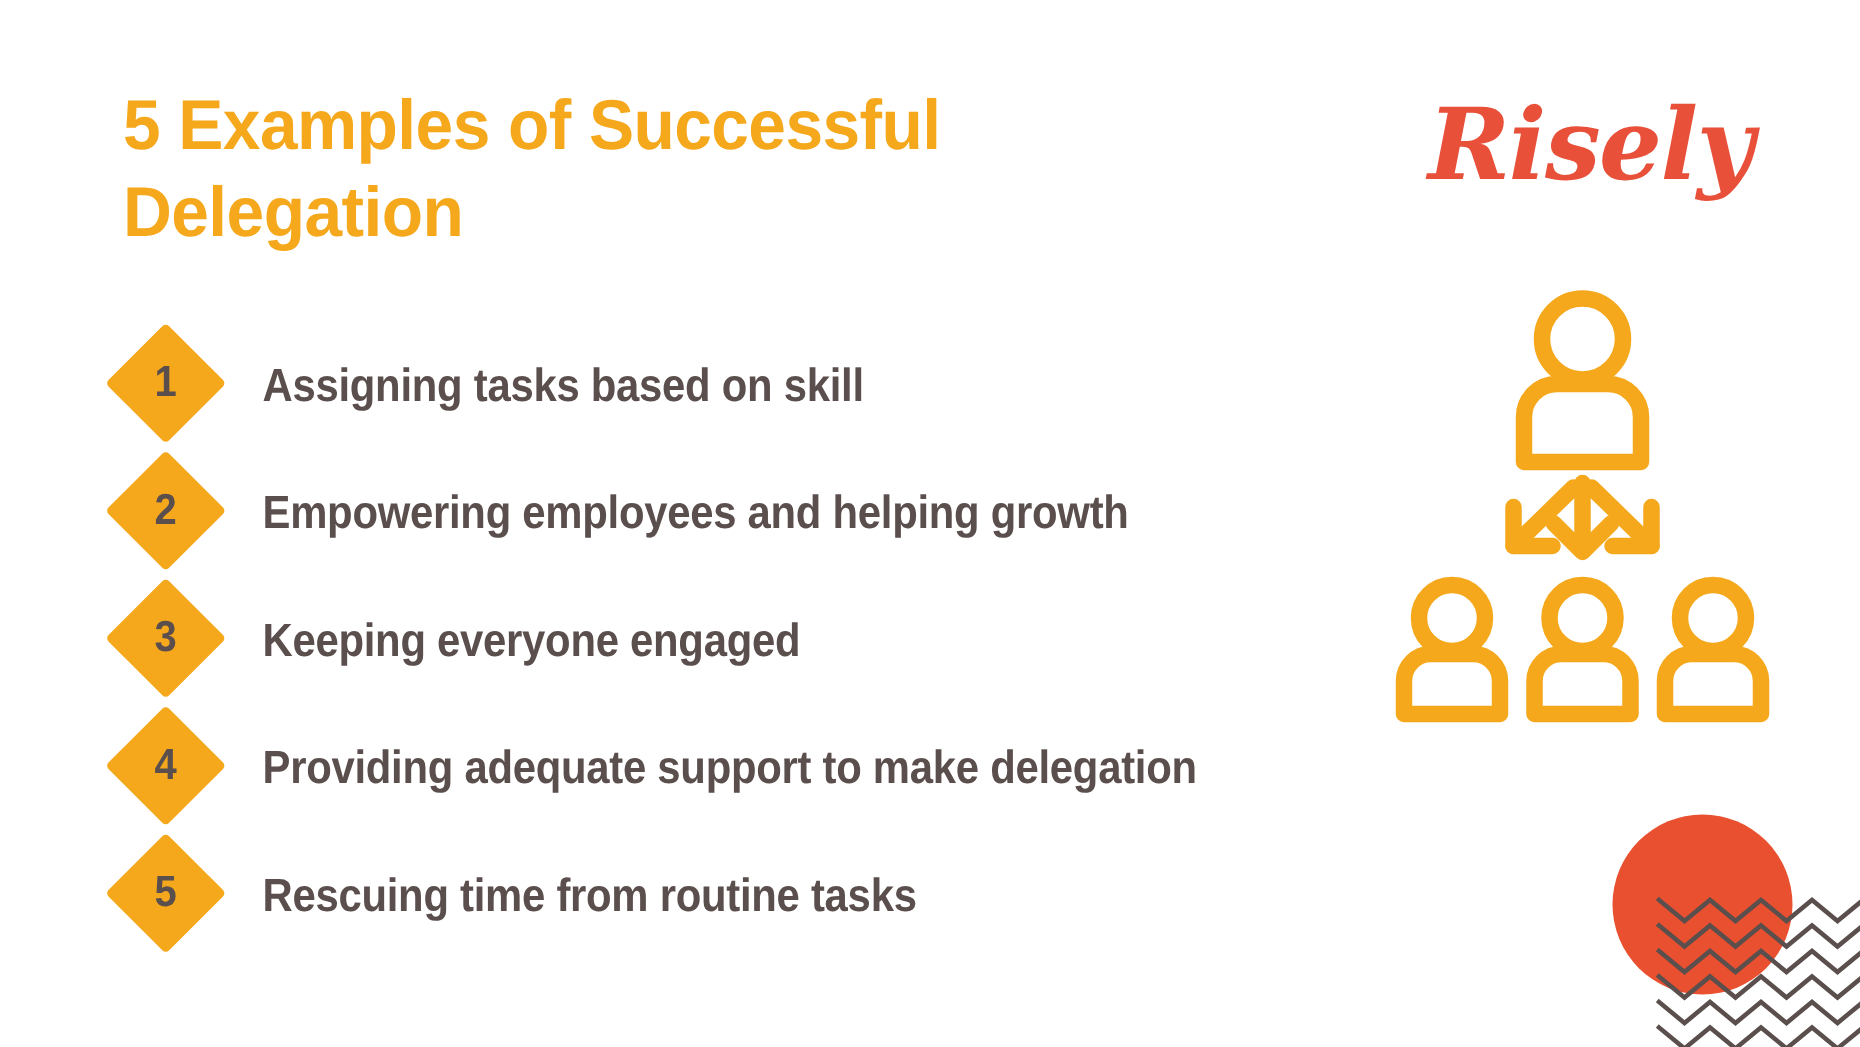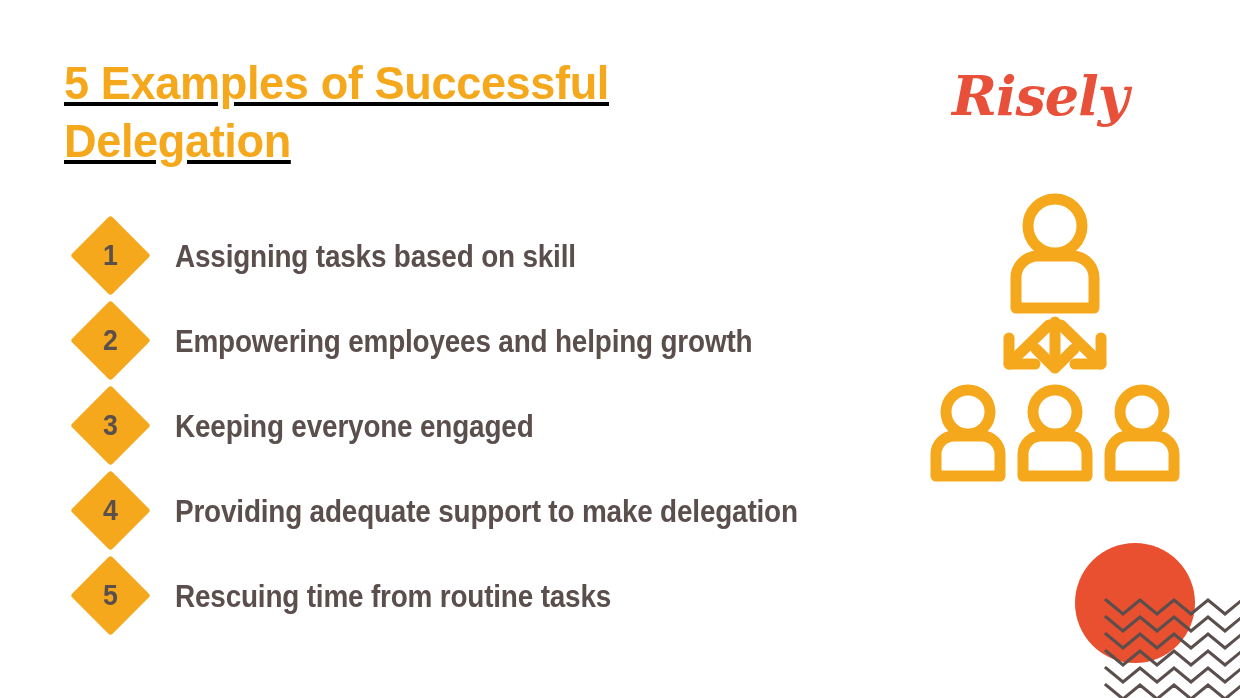--- a/index.html
+++ b/index.html
@@ -15,24 +15,23 @@
     position: relative;
     width: 1240px;
     height: 698px;
     background: #ffffff;
     overflow: hidden;
   }
 
   
   #title-block {
     position: absolute;
-    left: 64px;
+    left: 82px;
     top: 54px;
     width: 640px;
-    text-decoration: underline;
   }
   .title-line {
     font-family: "Liberation Sans", sans-serif;
     font-weight: bold;
     font-size: 47px;
     line-height: 58px;
     letter-spacing: -0.4px;
     color: #F5A81C;
     white-space: nowrap;
     transform: scaleX(0.96);
@@ -44,21 +43,21 @@
     position: absolute;
     left: 952px;
     top: 44px;
     width: 230px;
     height: 104px;
   }
   #logo-text {
     font-family: "DejaVu Serif", serif;
     font-style: italic;
     font-weight: bold;
-    font-size: 54px;
+    font-size: 66px;
     line-height: 104px;
     color: #E8503A;
     letter-spacing: -1px;
   }
 
   
   #list {
     position: absolute;
     left: 70px;
     top: 214px;

